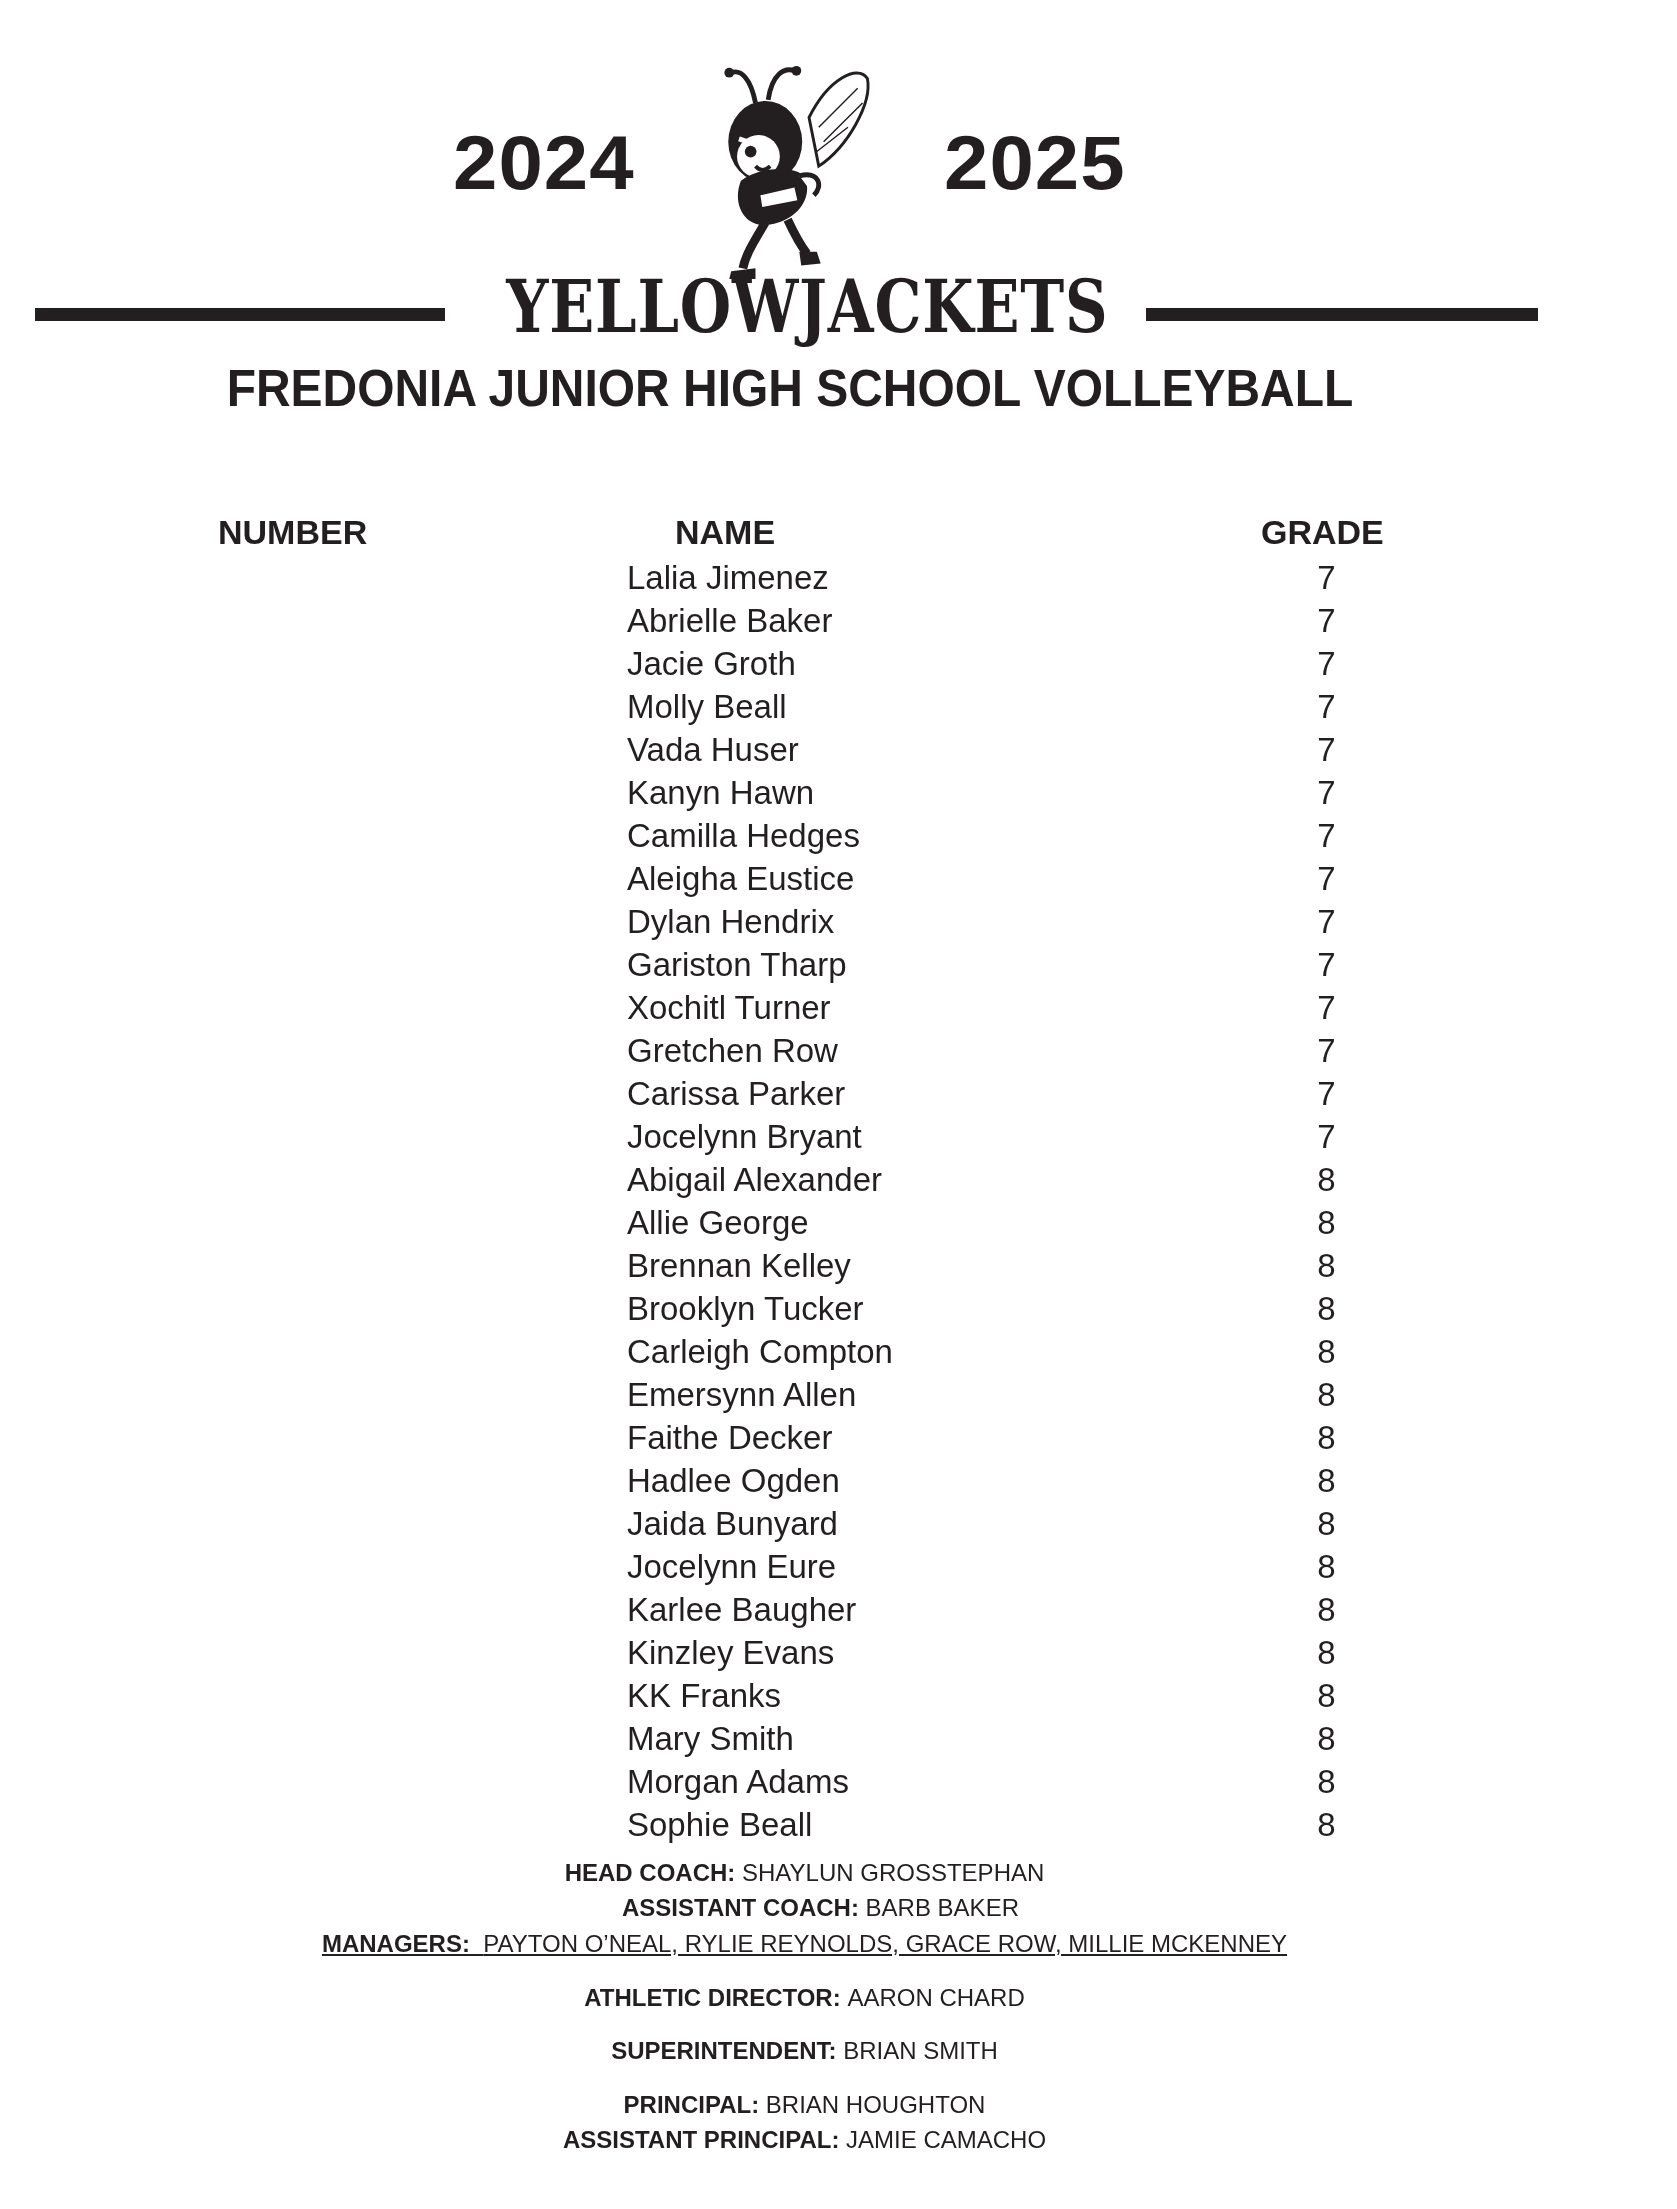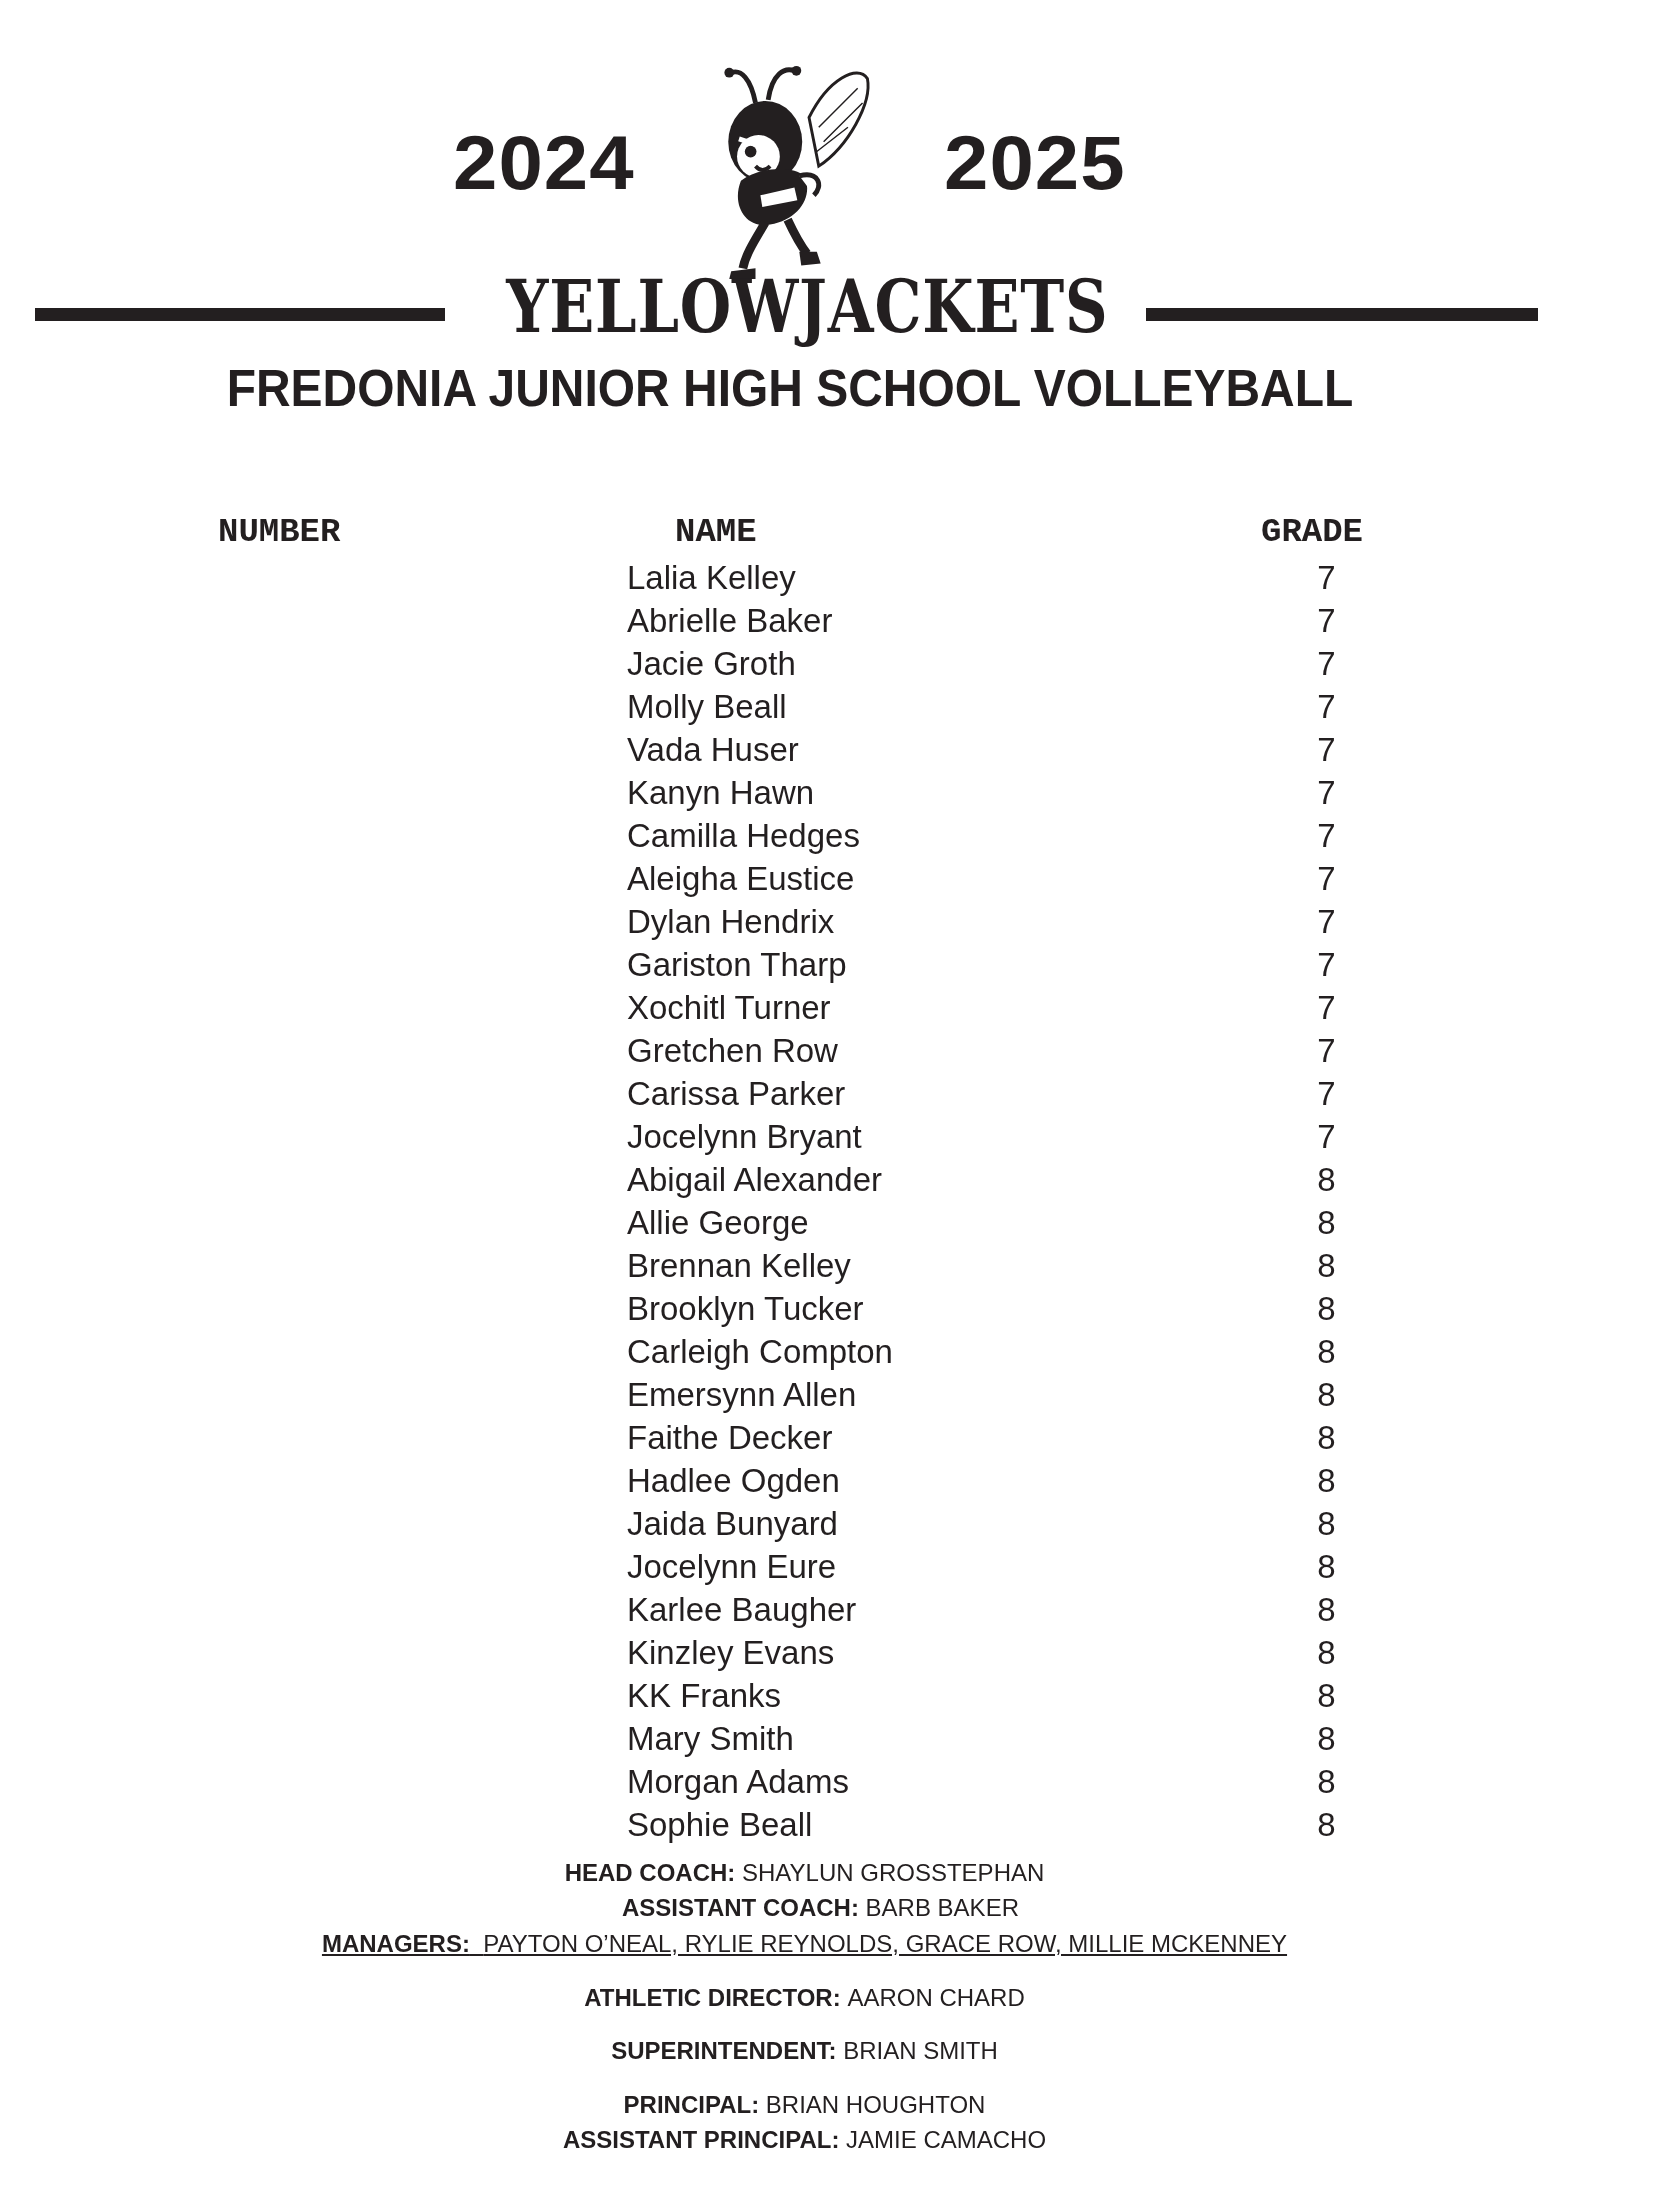--- a/index.html
+++ b/index.html
@@ -3,21 +3,21 @@
 <meta charset="utf-8">
 <style>
   html, body { margin:0; padding:0; background:#ffffff; }
   body { width:1677px; height:2210px; position:relative; overflow:hidden; color:#231f20; font-family:"Liberation Sans", sans-serif; }
   .abs { position:absolute; }
   .year { top:125px; font-family:"Liberation Sans", sans-serif; font-weight:bold; font-size:76px; letter-spacing:1px; transform:scaleX(1.05); transform-origin:left; line-height:1; }
   .bee { left:702px; top:59px; width:180px; height:224px; }
   .rule { top:308px; height:12.7px; background:#231f20; }
   .brand { top:271px; left:444px; width:692px; text-align:center; font-family:"DejaVu Serif", serif; font-weight:bold; font-size:72px; line-height:1; transform:scaleX(0.82); transform-origin:center; letter-spacing:1px; }
   .subtitle { top:363px; left:0; width:1580px; text-align:center; font-weight:bold; font-size:51px; line-height:1; transform:scaleX(0.94); transform-origin:790px 0; }
-  .hdr { top:515px; font-weight:bold; font-size:34px; line-height:1;font-family:Liberation Mono, monospace; }
+  .hdr { top:515px; font-weight:bold; font-size:34px; line-height:1; }
   .roster { position:absolute; top:556px; left:0; width:1677px; }
   .row { position:relative; height:43px; font-size:33px; line-height:43px; }
   .row .name { position:absolute; left:627px; }
   .row .grade { position:absolute; left:1307px; width:39px; text-align:center; }
   .staff { position:absolute; left:0; width:1609px; text-align:center; font-size:24px; line-height:1; }
   .staff b { font-weight:bold; }
 </style>
 </head>
 <body>
 
@@ -58,21 +58,21 @@
 <div class="abs brand">YELLOWJACKETS</div>
 
 <div class="abs subtitle">FREDONIA JUNIOR HIGH SCHOOL VOLLEYBALL</div>
 
 <div class="abs hdr" style="left:218px;">NUMBER</div>
 <div class="abs hdr" style="left:627px;margin-left:48px;">NAME</div>
 <div class="abs hdr" style="left:1261px;">GRADE</div>
 
 <div class="roster" id="roster">
     <div class="row">
-      <span class="name">Lalia Kelley</span>
+      <span class="name">Lalia Jimenez</span>
       <span class="grade">7</span>
     </div>
     <div class="row">
       <span class="name">Abrielle Baker</span>
       <span class="grade">7</span>
     </div>
     <div class="row">
       <span class="name">Jacie Groth</span>
       <span class="grade">7</span>
     </div>

